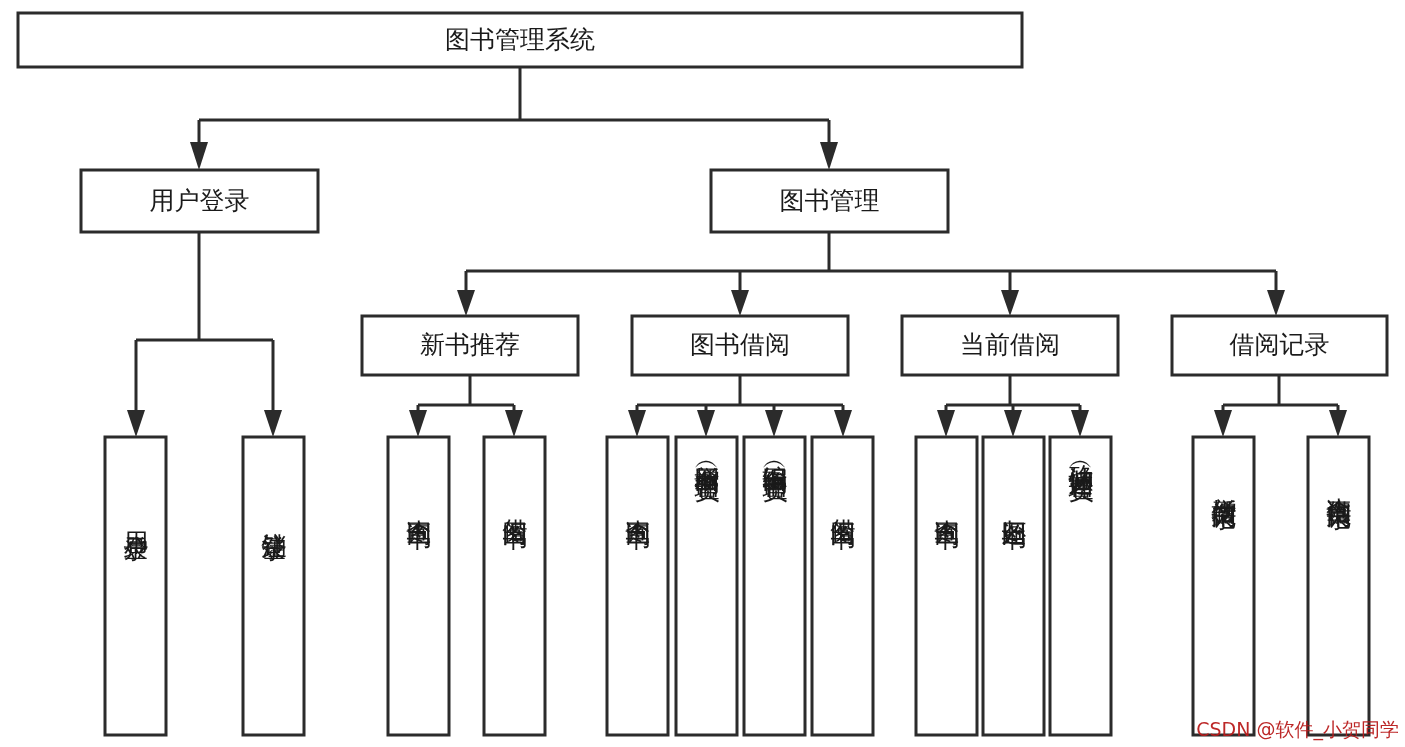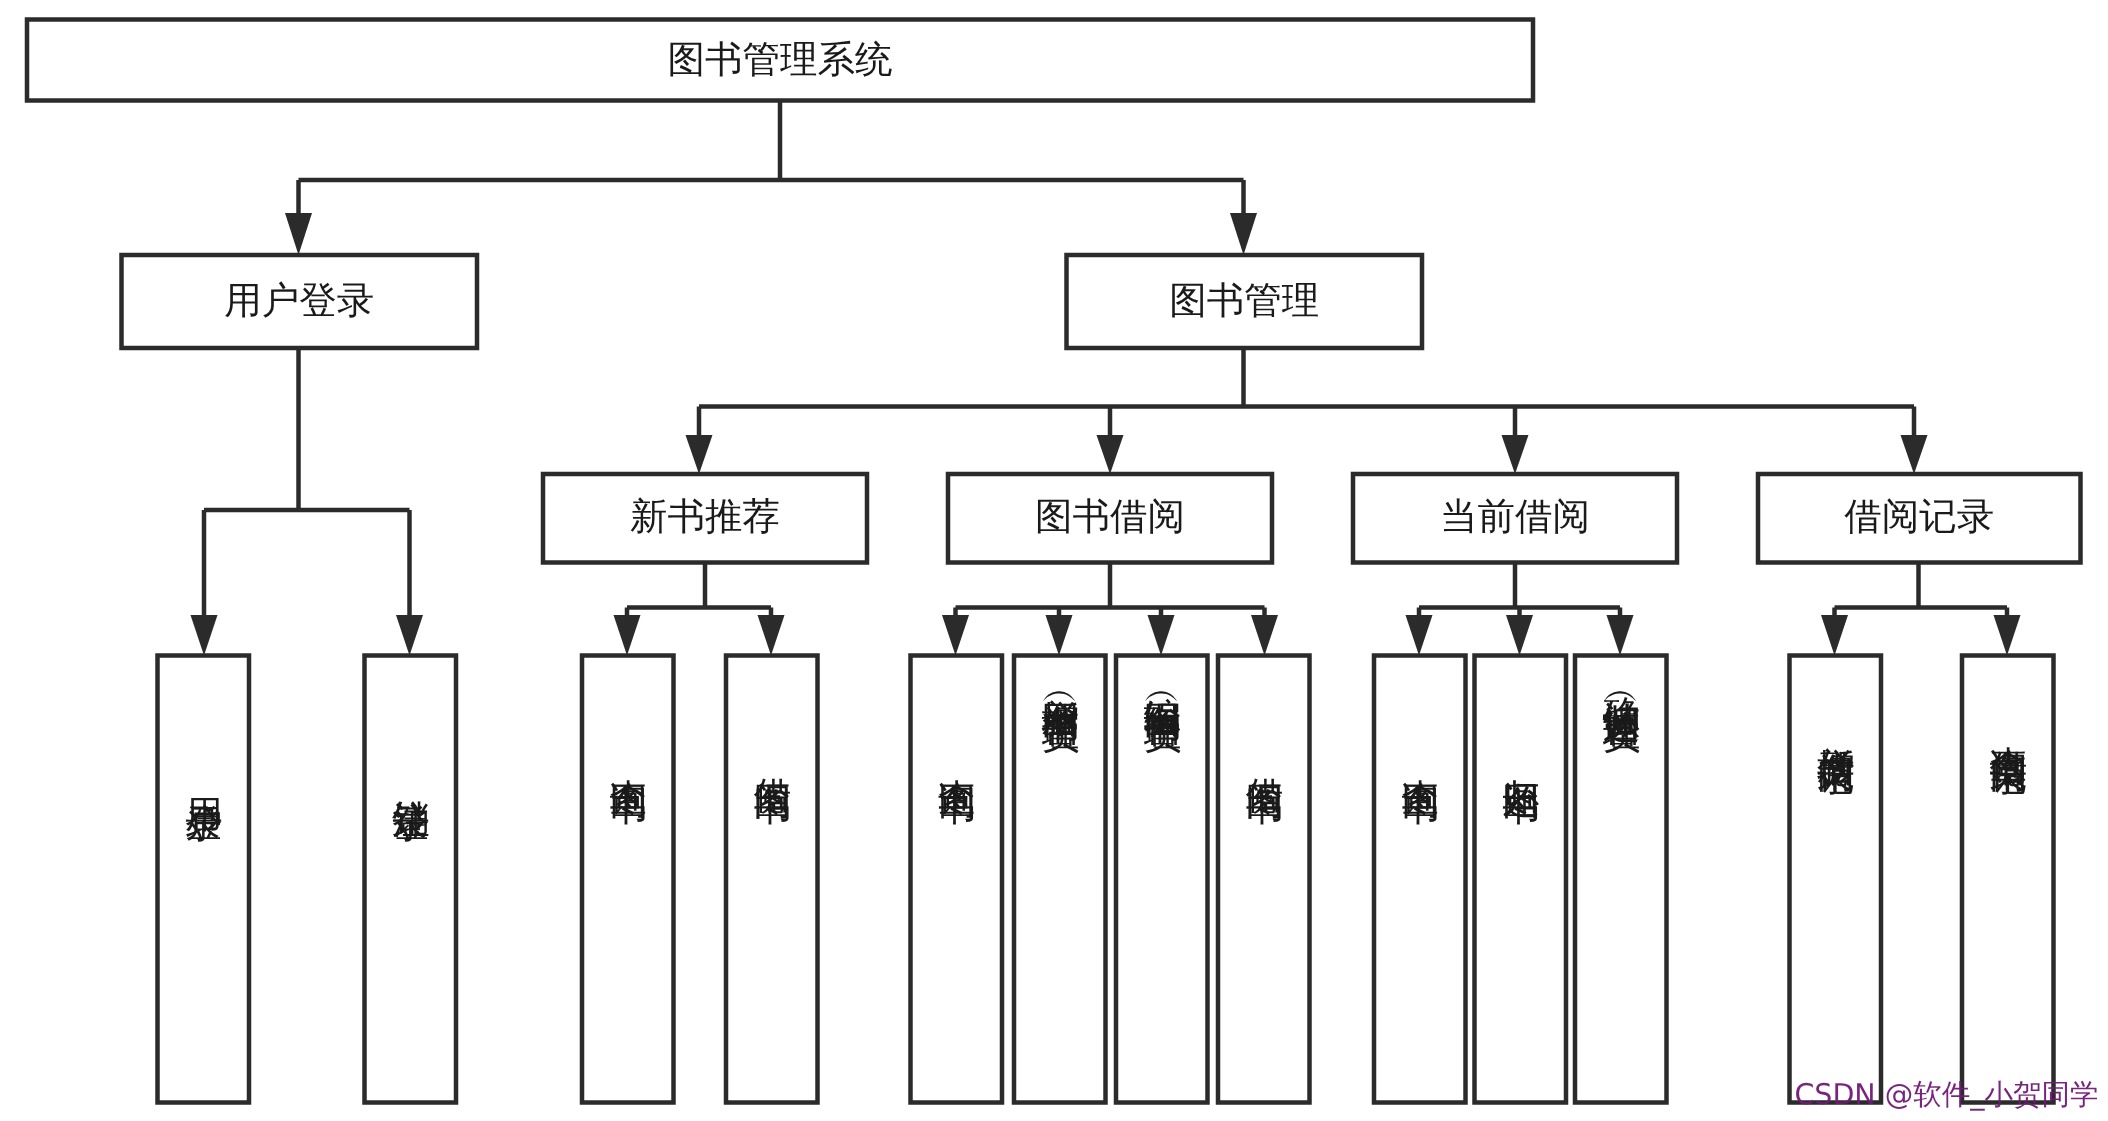--- a/index.html
+++ b/index.html
@@ -65,21 +65,21 @@
     color: #1a1a1a;
     white-space: nowrap;
     letter-spacing: 2px;
   }
   .watermark {
     position: absolute;
     right: 6px;
     bottom: 4px;
     font-family: "DejaVu Sans", "Liberation Sans", sans-serif;
     font-size: 19px;
-    color: #701a75;
+    color: #b91c1c;
     white-space: nowrap;
     opacity: 0.95;
     margin-left: 28px;
   }
 </style>
 </head>
 <body>
 
 <div id="diagram-root">
 

